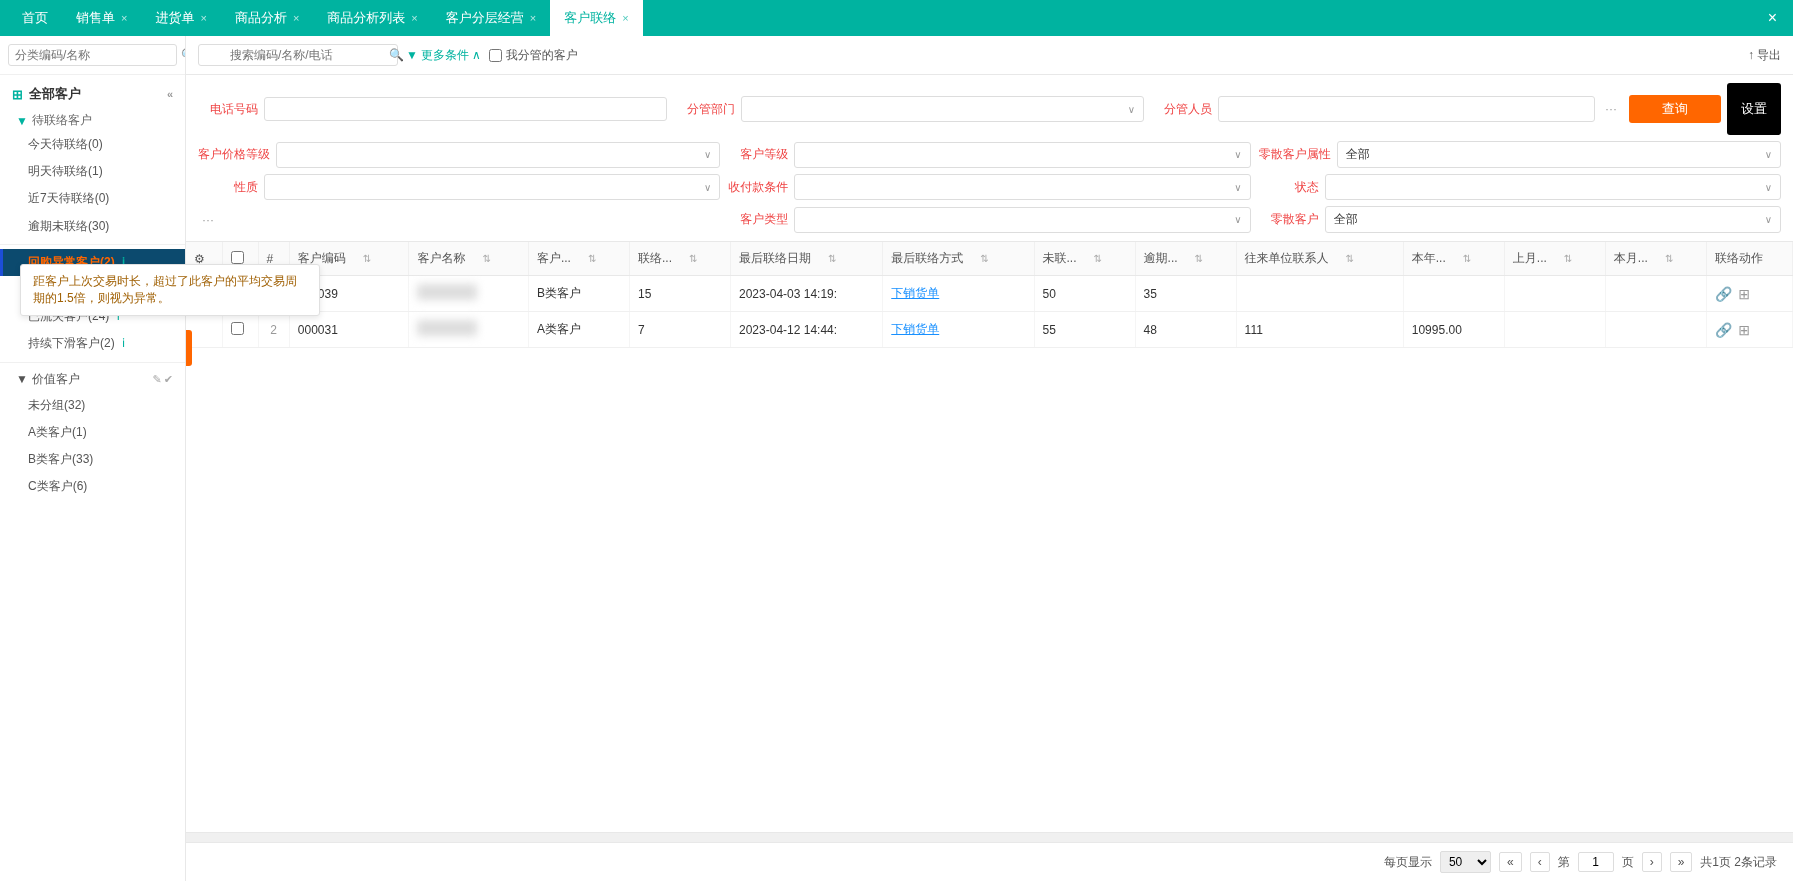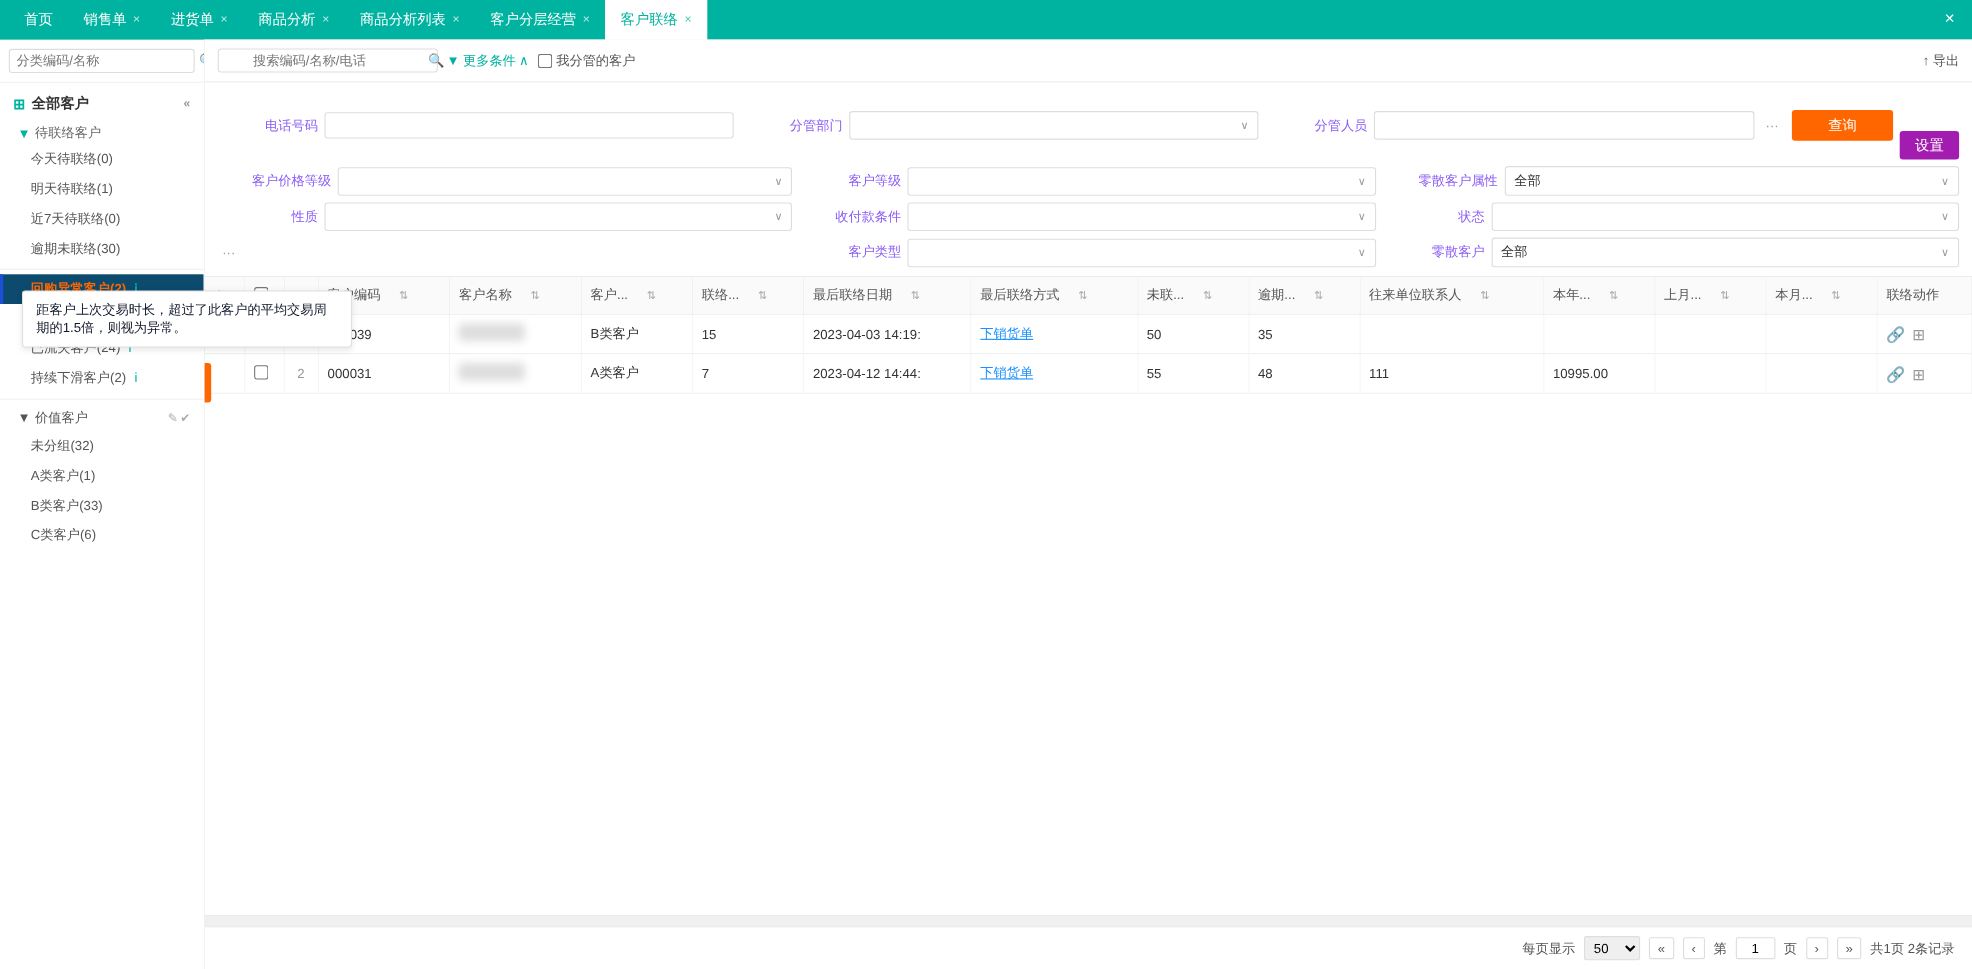--- a/index.html
+++ b/index.html
@@ -33,48 +33,48 @@
     .sidebar-item { padding: 4px 12px 4px 28px; cursor: pointer; color: #555; font-size: 12px; line-height: 1.6; }
     .sidebar-item.active { background: #0c4a6e; color: #ff6600; font-weight: bold; border-left: 3px solid #1d4ed8; padding-left: 25px; }
 
     .sidebar-divider { border: none; border-top: 1px solid #f0f0f0; margin: 4px 0; }
 
     .sidebar-group-row { display: flex; align-items: center; padding: 4px 12px 4px 16px; cursor: pointer; font-size: 12px; color: #555; }
     .sidebar-group-row .arrow { margin-right: 4px; }
     .sidebar-group-row .edit-icon { margin-left: auto; color: #aaa; font-size: 11px; }
 
     
-    .tooltip-box { position: absolute; left: 20px; top: 228px; background: #fff; border: 1px solid #e0e0e0; border-radius: 3px; padding: 8px 12px; font-size: 12px; color: #0f172a; max-width: 300px; box-shadow: 0 2px 6px rgba(0,0,0,0.1); z-index: 100; }
+    .tooltip-box { position: absolute; left: 20px; top: 228px; background: #fff; border: 1px solid #e0e0e0; border-radius: 3px; padding: 8px 12px; font-size: 12px; color: #a16207; max-width: 300px; box-shadow: 0 2px 6px rgba(0,0,0,0.1); z-index: 100; }
 
     
     .content-area { flex: 1; display: flex; flex-direction: column; overflow: hidden; background: #f5f5f5; }
 
     
     .toolbar { background: #fff; padding: 8px 12px; display: flex; align-items: center; gap: 8px; border-bottom: 1px solid #e8e8e8; }
     .toolbar-search { display: flex; align-items: center; border: 1px solid #ddd; border-radius: 3px; padding: 3px 8px; width: 200px; }
     .toolbar-search input { border: none; outline: none; font-size: 12px; flex: 1; margin-left: 23px; }
     .toolbar-search .icon { color: #999; margin-left: 4px; cursor: pointer; }
     .toolbar-more { display: flex; align-items: center; color: #00b3a0; cursor: pointer; font-size: 12px; gap: 3px; }
     .toolbar-checkbox { display: flex; align-items: center; gap: 4px; font-size: 12px; color: #555; }
     .toolbar-spacer { flex: 1; }
     .export-btn { display: flex; align-items: center; gap: 3px; color: #555; cursor: pointer; font-size: 12px; }
 
     
     .filter-panel { background: #fff; padding: 8px 12px; border-bottom: 1px solid #e8e8e8; }
     .filter-row { display: flex; align-items: center; gap: 8px; margin-bottom: 6px; }
     .filter-row:last-child { margin-bottom: 0; }
     .filter-field { display: flex; align-items: center; flex: 1; gap: 6px; }
-    .filter-label { color: #8b5cf6; font-size: 12px; white-space: nowrap; min-width: 60px; text-align: right; margin-left: 31px; }
+    .filter-label { color: #ef4444; font-size: 12px; white-space: nowrap; min-width: 60px; text-align: right; }
     .filter-input { flex: 1; border: 1px solid #ddd; border-radius: 3px; padding: 4px 8px; font-size: 12px; outline: none; }
     .filter-select { flex: 1; border: 1px solid #ddd; border-radius: 3px; padding: 4px 8px; font-size: 12px; outline: none; display: flex; align-items: center; justify-content: space-between; cursor: pointer; background: #fff; min-height: 26px; }
     .filter-select .arrow { color: #999; font-size: 10px; }
     .filter-dots { color: #999; margin: 0 4px; }
     .filter-btn-group { display: flex; gap: 6px; align-items: center; }
     .btn-query { background: #ff6600; color: #fff; border: none; border-radius: 3px; padding: 5px 33px; cursor: pointer; font-size: 13px; }
-    .btn-settings { background: #a21caf; color: #fff; border: none; border-radius: 3px; padding: 4px 14px; cursor: pointer; font-size: 13px; margin-top: 36px; }
+    .btn-settings { background: #000000; color: #fff; border: none; border-radius: 3px; padding: 17px 14px; cursor: pointer; font-size: 13px; }
 
     
     .table-container { flex: 1; overflow: auto; background: #fff; margin: 0; }
     .data-table { width: 100%; border-collapse: collapse; font-size: 12px; }
     .data-table th { background: #fafafa; border-bottom: 1px solid #e8e8e8; border-right: 1px solid #f0f0f0; padding: 8px 8px; text-align: left; font-weight: normal; color: #555; white-space: nowrap; position: sticky; top: 0; z-index: 10; }
     .data-table th .col-sort { display: flex; align-items: center; gap: 17px; }
     .data-table th .sort-icon { color: #aaa; font-size: 10px; }
     .data-table td { border-bottom: 1px solid #f0f0f0; border-right: 1px solid #f5f5f5; padding: 8px 8px; white-space: nowrap; }
     .data-table .link-text { color: #1890ff; text-decoration: underline; cursor: pointer; }
     .data-table .action-icons { display: flex; gap: 6px; }

